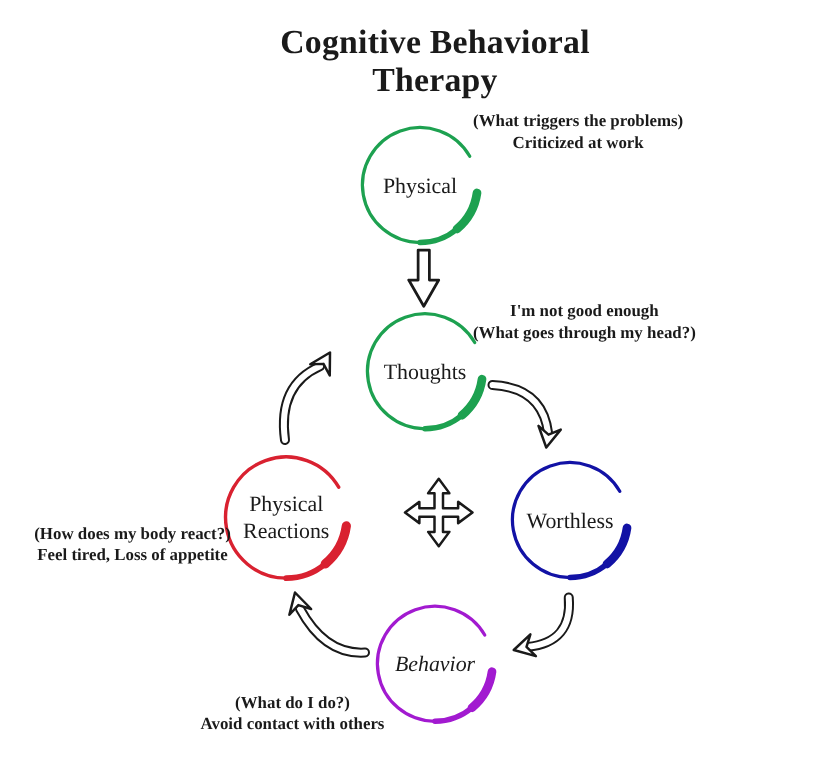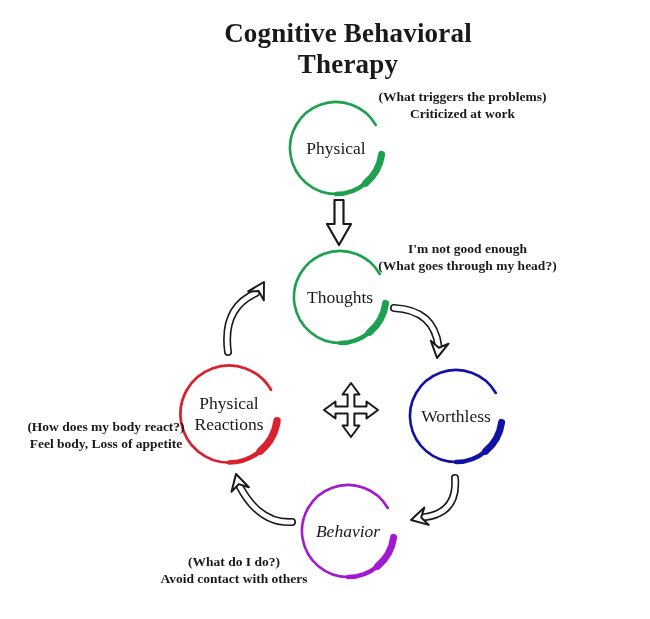--- a/index.html
+++ b/index.html
@@ -78,21 +78,21 @@
       <path d="M 55 101 A 46 46 0 0 0 84.6 90.2" fill="none" stroke-width="4.4" stroke-linecap="round" stroke="#d92130"></path>
       <path d="M 84.6 90.2 A 46 46 0 0 0 100.6 61.4" fill="none" stroke-width="7" stroke-linecap="round" stroke="#d92130"></path>
     </svg>
     <div class="label">
       <span>Physical</span>
       <span>Reactions</span>
     </div>
   </div>
   <div class="annotation" style="left:10px;top:372px;width:192px;margin-top:46px;">
     <div>(How does my body react?)</div>
-    <div>Feel body, Loss of appetite</div>
+    <div>Feel tired, Loss of appetite</div>
   </div>
 
   <svg class="arrow" style="left:320px;top:379px;" width="62" height="62" viewBox="0 0 62 62">
     <path d="M31 4 L22.5 15.5 L27.6 15.5 L27.6 27.6 L15.5 27.6 L15.5 22.5 L4 31 L15.5 39.5 L15.5 34.4 L27.6 34.4 L27.6 46.5 L22.5 46.5 L31 58 L39.5 46.5 L34.4 46.5 L34.4 34.4 L46.5 34.4 L46.5 39.5 L58 31 L46.5 22.5 L46.5 27.6 L34.4 27.6 L34.4 15.5 L39.5 15.5 Z" fill="#ffffff" stroke="#1a1a1a" stroke-width="2" stroke-linejoin="round"></path>
   </svg>
 
   <div class="node" style="left:401px;top:361px;width:110px;height:110px;">
     <svg viewBox="0 0 110 110">
       <path d="M 94.8 32 A 46 46 0 1 0 55 101" fill="none" stroke-width="2.6" stroke-linecap="round" stroke="#1212a5"></path>
       <path d="M 55 101 A 46 46 0 0 0 84.6 90.2" fill="none" stroke-width="4.4" stroke-linecap="round" stroke="#1212a5"></path>

